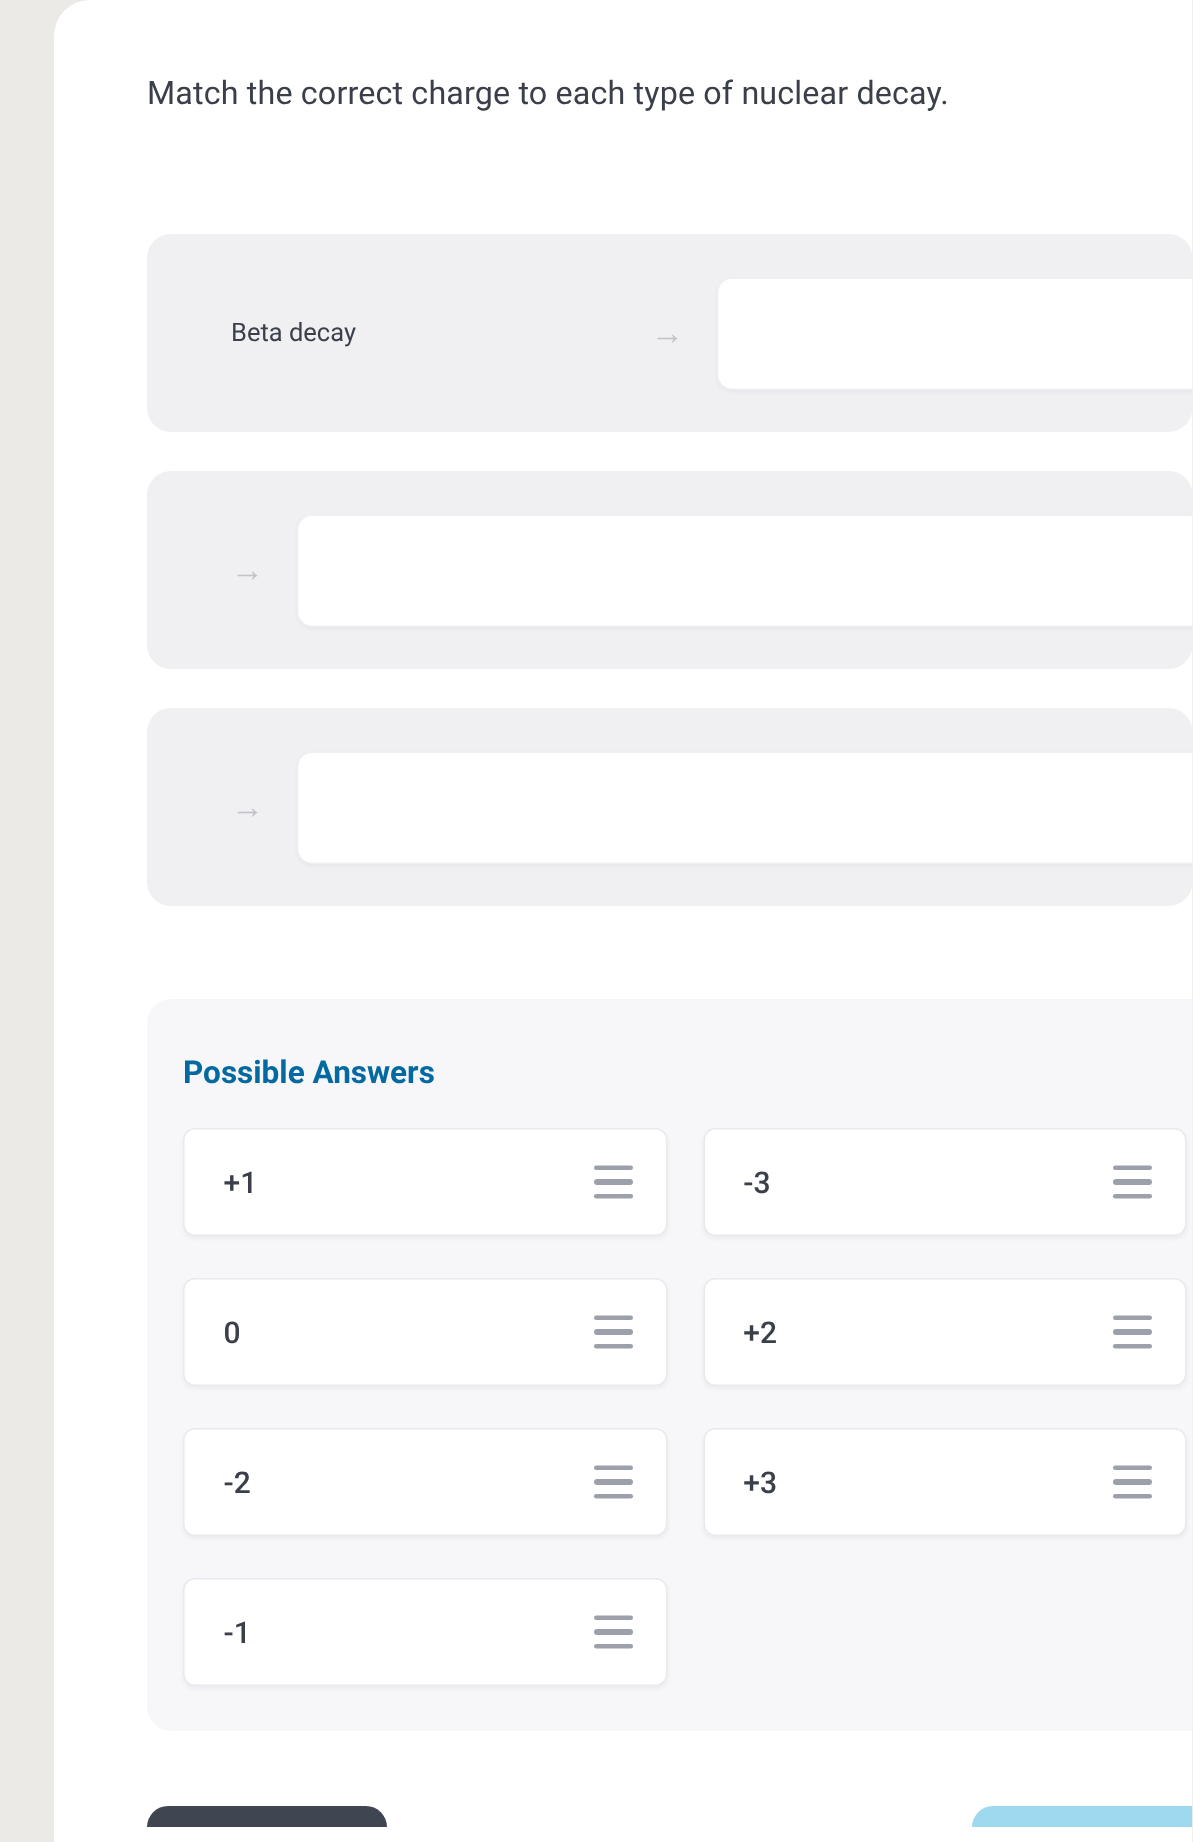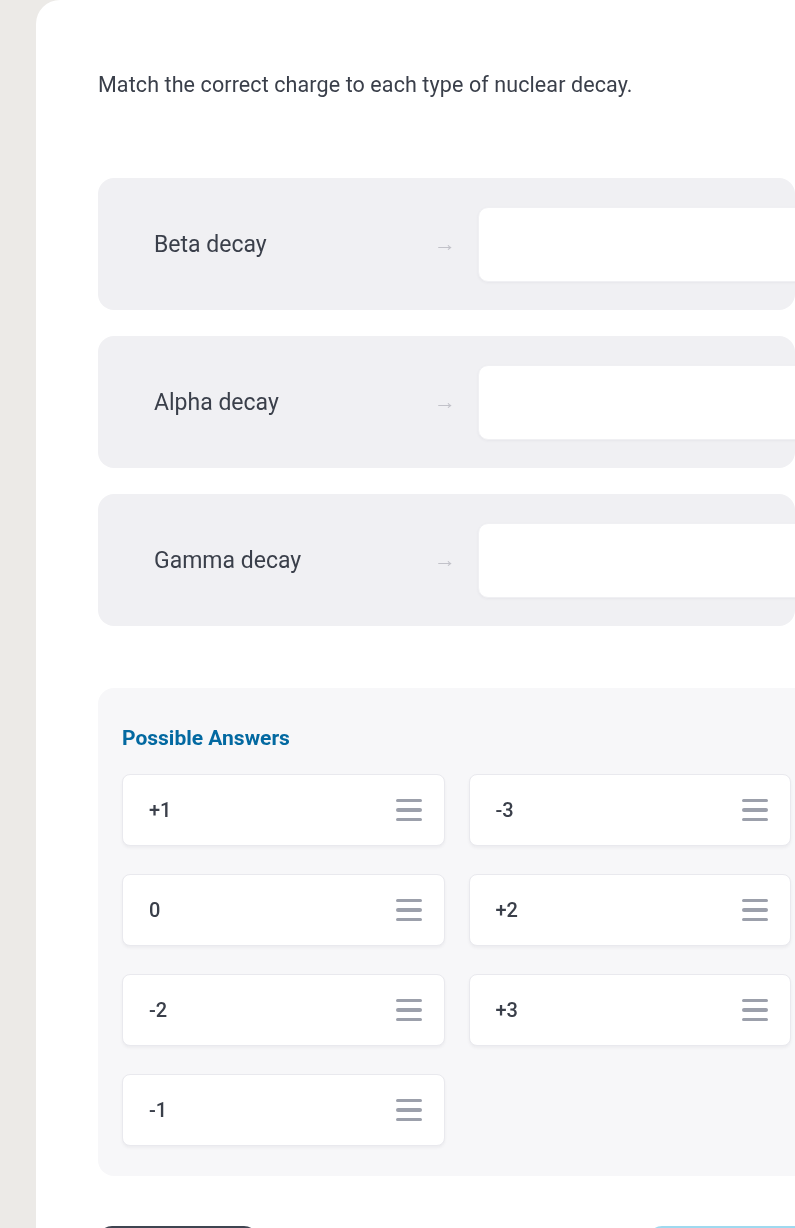--- a/index.html
+++ b/index.html
@@ -13,21 +13,21 @@
   .page {
     background: #eceae7;
     width: 795px;
     min-height: 1228px;
     padding: 0 0 0 36px;
     overflow: hidden;
   }
   .card {
     background: #ffffff;
     border-radius: 24px 0 0 0;
-    padding: 69px 0 0 62px;
+    padding: 47px 0 0 62px;
     min-height: 1228px;
     width: 759px;
     overflow: hidden;
   }
   .question {
     color: #3a3f4a;
     font-size: 21.5px;
     line-height: 1.45;
     letter-spacing: 0.1px;
     margin: 0 0 78px 0;
@@ -42,21 +42,21 @@
     background: #f0f0f3;
     border-radius: 16px;
     height: 132px;
     display: flex;
     align-items: center;
     padding: 0 0 0 56px;
     position: relative;
   }
   .match-label {
     color: #3a3f4a;
-    font-size: 23px;
+    font-size: 17px;
     width: 280px;
     flex: 0 0 280px;
   }
   .arrow {
     color: #c2c2c9;
     font-size: 22px;
     font-weight: 600;
     flex: 0 0 44px;
   }
   .drop-slot {
@@ -143,27 +143,25 @@
 
     <div class="match-list">
 
       <div class="match-row">
         <div class="match-label">Beta decay</div>
         <div class="arrow">→</div>
         <div class="drop-slot"></div>
       </div>
 
       <div class="match-row">
-        <div class="match-label">Alpha decay</div>
         <div class="arrow">→</div>
         <div class="drop-slot"></div>
       </div>
 
       <div class="match-row">
-        <div class="match-label">Gamma decay</div>
         <div class="arrow">→</div>
         <div class="drop-slot"></div>
       </div>
 
     </div>
 
     <div class="answers-panel">
       <p class="answers-title">Possible Answers</p>
       <div class="answer-grid">
 

